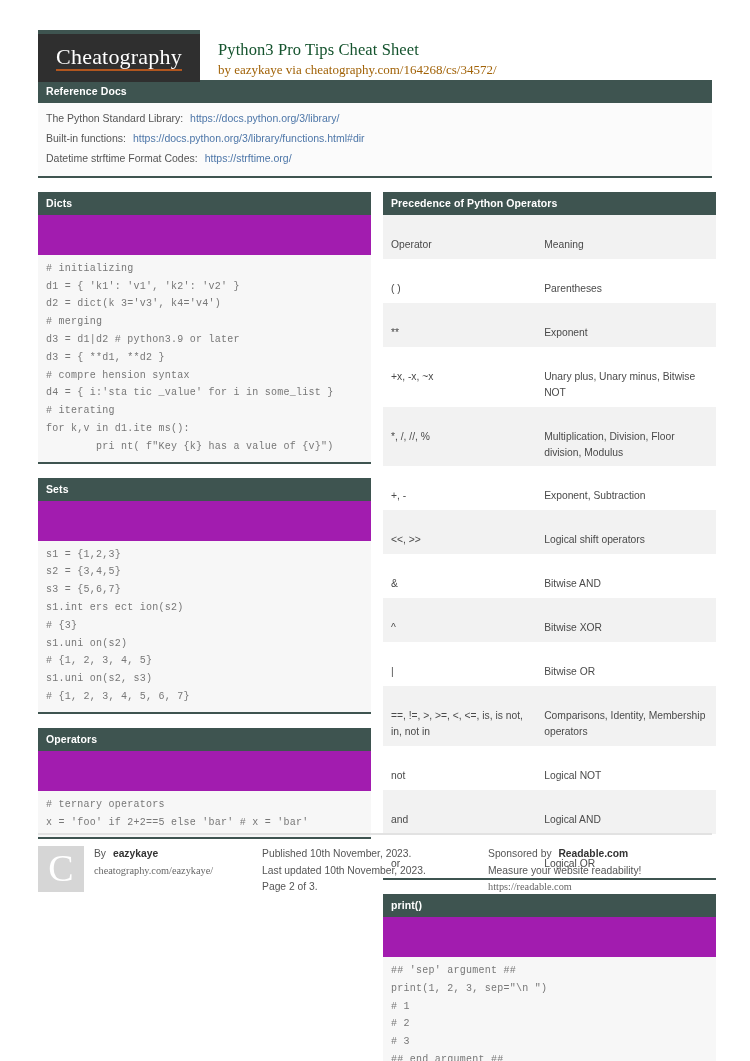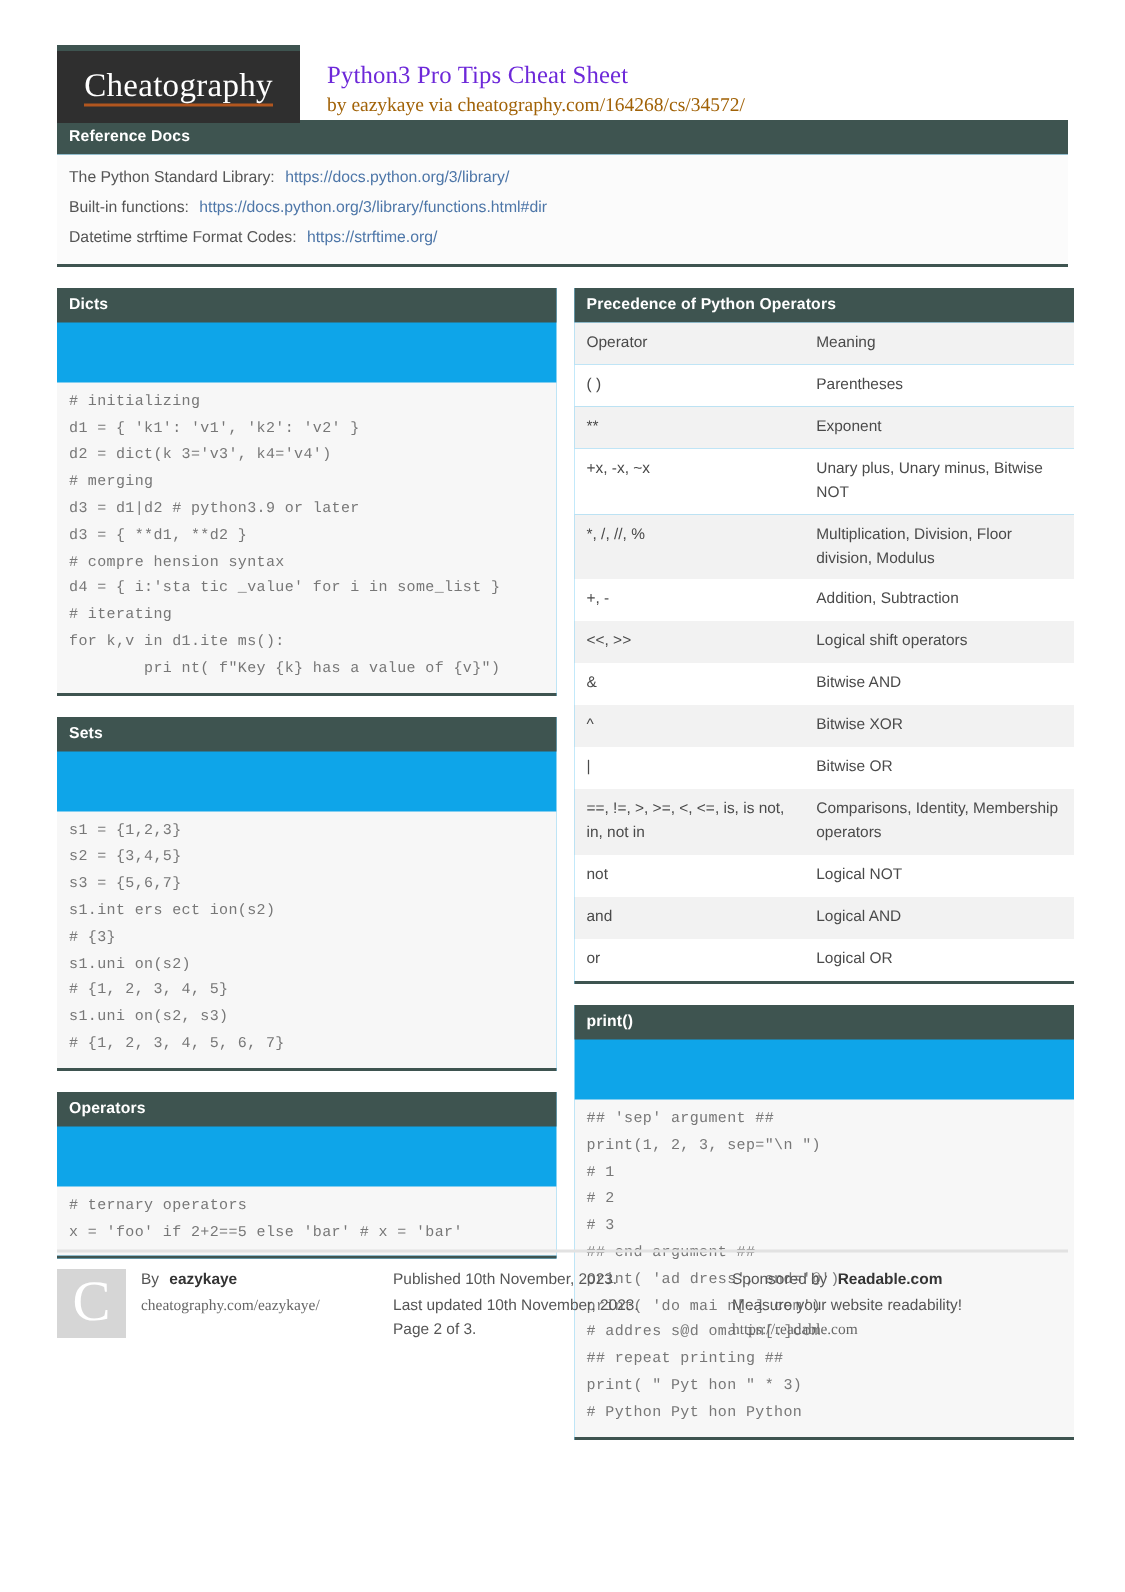--- a/index.html
+++ b/index.html
@@ -42,37 +42,37 @@
     padding-bottom: 1px;
     line-height: 1.05;
   }
   .title-wrap {
     padding-left: 18px;
     padding-top: 9px;
   }
   .sheet-title {
     font-family: "Liberation Serif", serif;
     font-size: 16.5px;
-    color: #6d28d9;
+    color: #14532d;
     line-height: 1.3;
     letter-spacing: 0.1px;
   }
   .sheet-byline {
     font-family: "Liberation Serif", serif;
     font-size: 13px;
     color: #a16207;
     line-height: 1.45;
     margin-top: 1px;
   }
 
   
   .block {
     border-bottom: 2.5px solid #3e5450;
     margin-bottom: 14px;
-    background: #0ea5e9;
+    background: #a21caf;
   }
   .block-head {
     background: #3e5450;
     color: #ffffff;
     font-size: 10.5px;
     font-weight: bold;
     padding: 5px 8px 6px 8px;
     letter-spacing: 0.1px;
   }
 
@@ -101,21 +101,21 @@
 
   
   table.kv {
     width: 100%;
     border-collapse: collapse;
     table-layout: fixed;
   }
   table.kv td {
     font-size: 10.3px;
     color: #4a4a4a;
-    padding: 6px 8px 6px 8px;
+    padding: 22px 8px 6px 8px;
     vertical-align: top;
     line-height: 1.55;
   }
   table.kv td.k { width: 46%; }
   table.kv tr.odd td { background: #f2f2f2; }
   table.kv tr.even td { background: #ffffff; }
 
   
   .cols {
     display: flex;
@@ -250,21 +250,21 @@
             <tr class="even">
               <td class="k">+x, -x, ~x</td>
               <td class="v">Unary plus, Unary minus, Bitwise NOT</td>
             </tr>
             <tr class="odd">
               <td class="k">*, /, //, %</td>
               <td class="v">Multiplication, Division, Floor division, Modulus</td>
             </tr>
             <tr class="even">
               <td class="k">+, -</td>
-              <td class="v">Addition, Subtraction</td>
+              <td class="v">Exponent, Subtraction</td>
             </tr>
             <tr class="odd">
               <td class="k">&lt;&lt;, &gt;&gt;</td>
               <td class="v">Logical shift operators</td>
             </tr>
             <tr class="even">
               <td class="k">&amp;</td>
               <td class="v">Bitwise AND</td>
             </tr>
             <tr class="odd">

